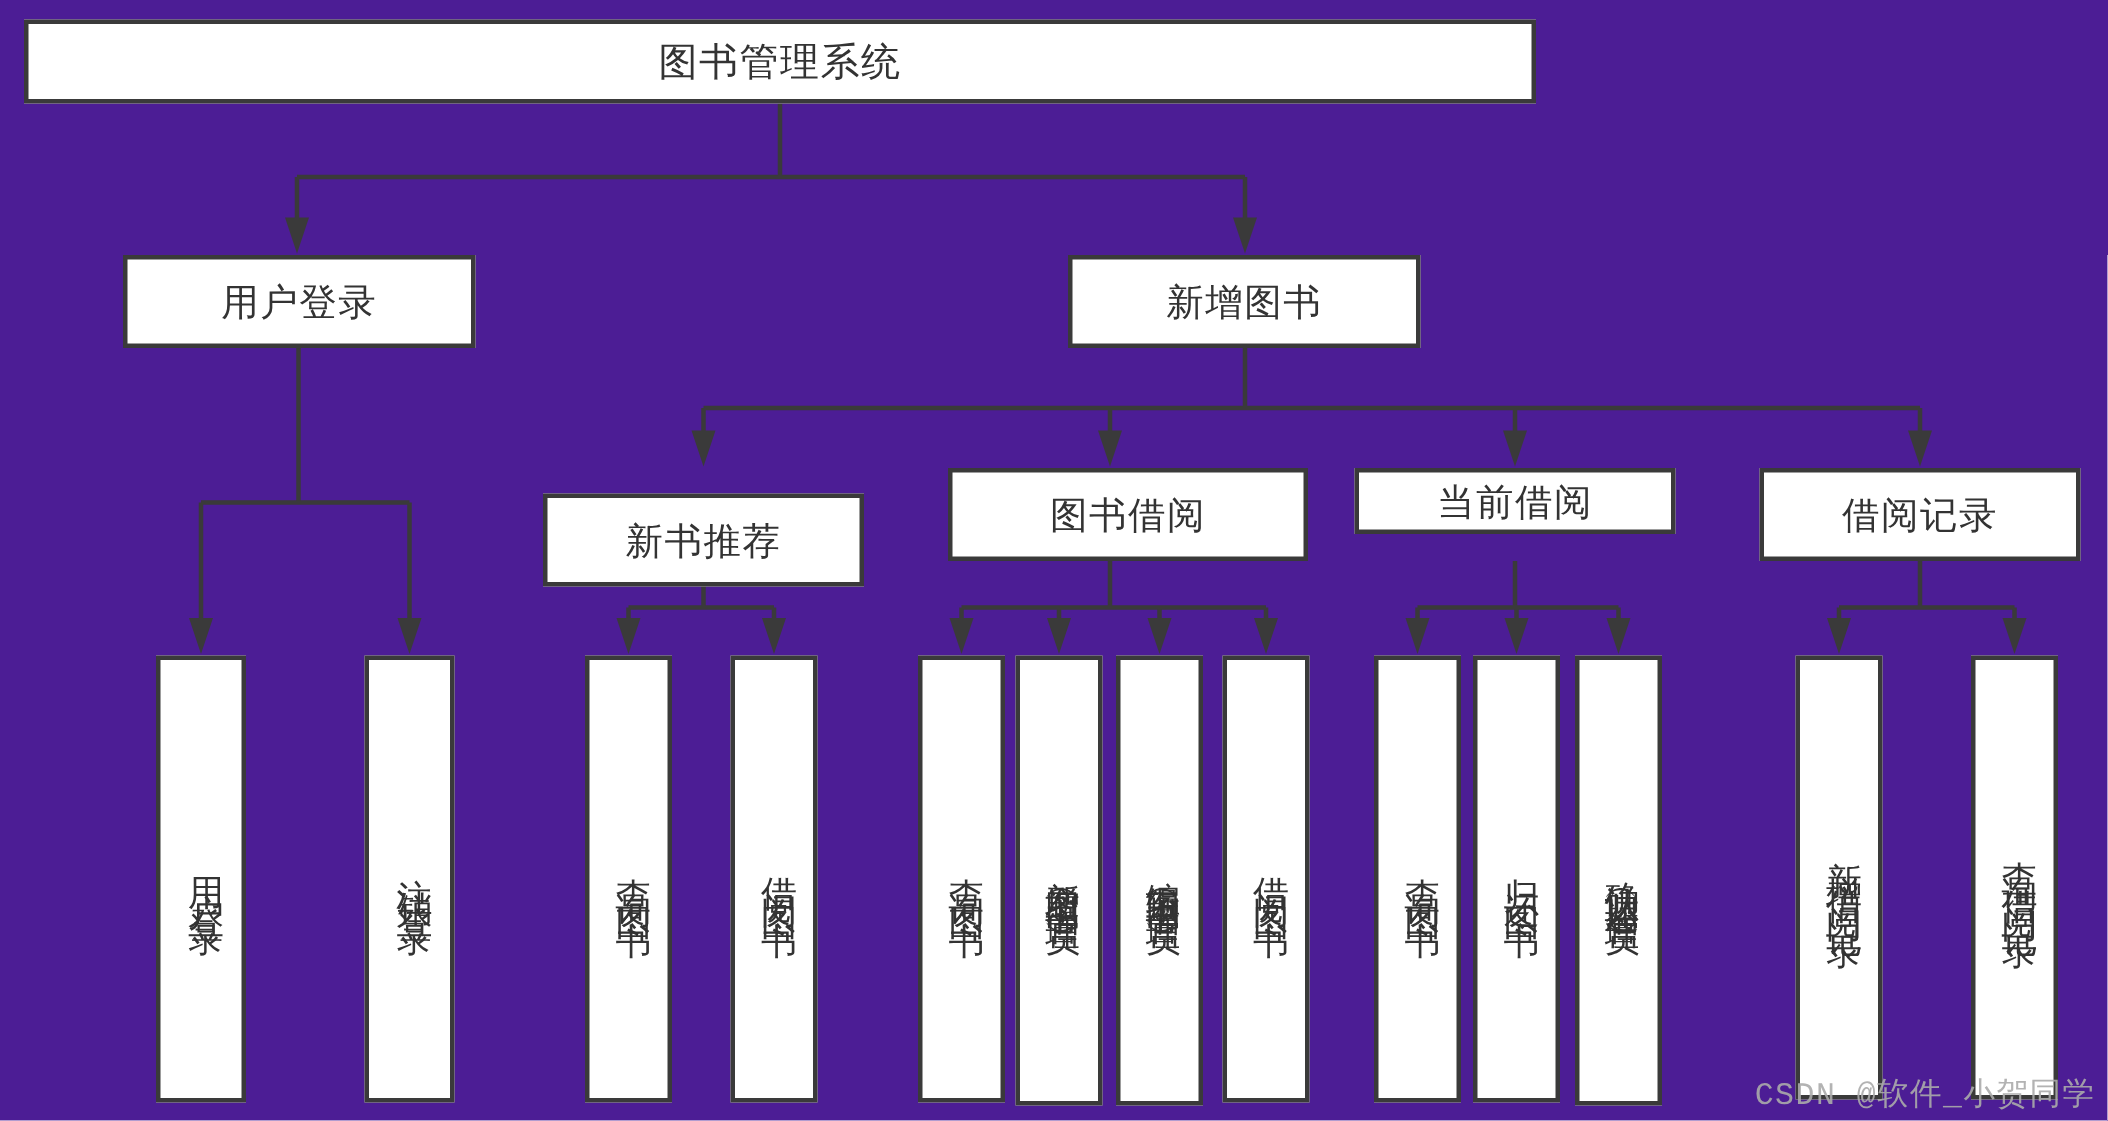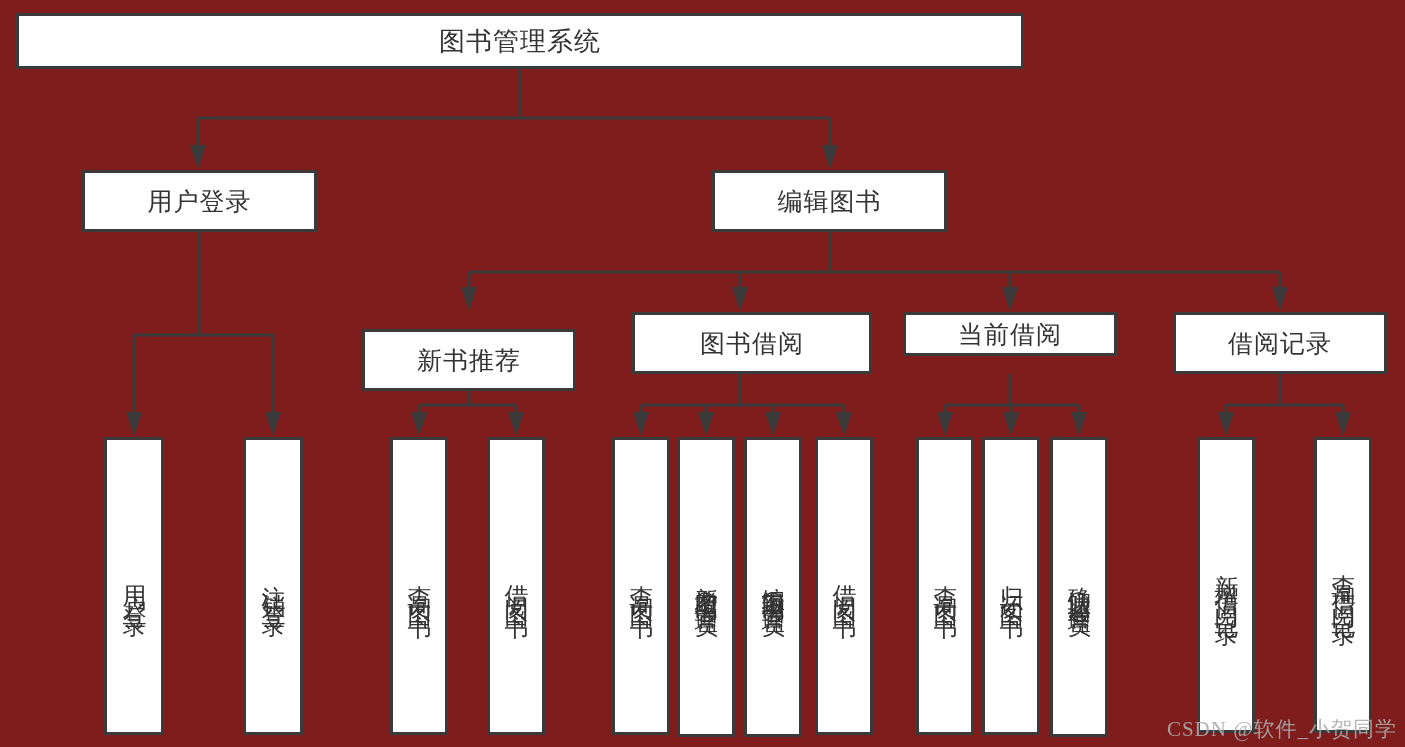--- a/index.html
+++ b/index.html
@@ -1,21 +1,21 @@
 <!DOCTYPE html>
 <html><head>
 <meta charset="utf-8">
 <style>
   html, body { margin: 0; padding: 0; background: #ffffff; }
   .canvas {
     position: relative;
     width: 1405px;
     height: 747px;
-    background: #7f1d1d;
-    font-family: Liberation Serif, serif;
+    background: #4c1d95;
+    font-family: Liberation Mono, monospace;
     overflow: hidden;
   }
   svg.wires {
     position: absolute;
     left: 0; top: 0;
     width: 1405px; height: 747px;
   }
   .box {
     position: absolute;
     box-sizing: border-box;
@@ -96,21 +96,21 @@
   </svg>
 
   <div class="box title" style="left:16px; top:13px; width:1008px; height:56px;">
     <span>图书管理系统</span>
   </div>
 
   <div class="box" style="left:82px; top:170px; width:235px; height:62px;">
     <span>用户登录</span>
   </div>
   <div class="box" style="left:712px; top:170px; width:235px; height:62px;">
-    <span>编辑图书</span>
+    <span>新增图书</span>
   </div>
 
   <div class="box" style="left:362px; top:312px; width:214px; height:62px;margin-top:17px;">
     <span>新书推荐</span>
   </div>
   <div class="box" style="left:632px; top:312px; width:240px; height:62px;">
     <span>图书借阅</span>
   </div>
   <div class="box" style="left:903px; top:312px; width:214px; height:44px;">
     <span>当前借阅</span>

